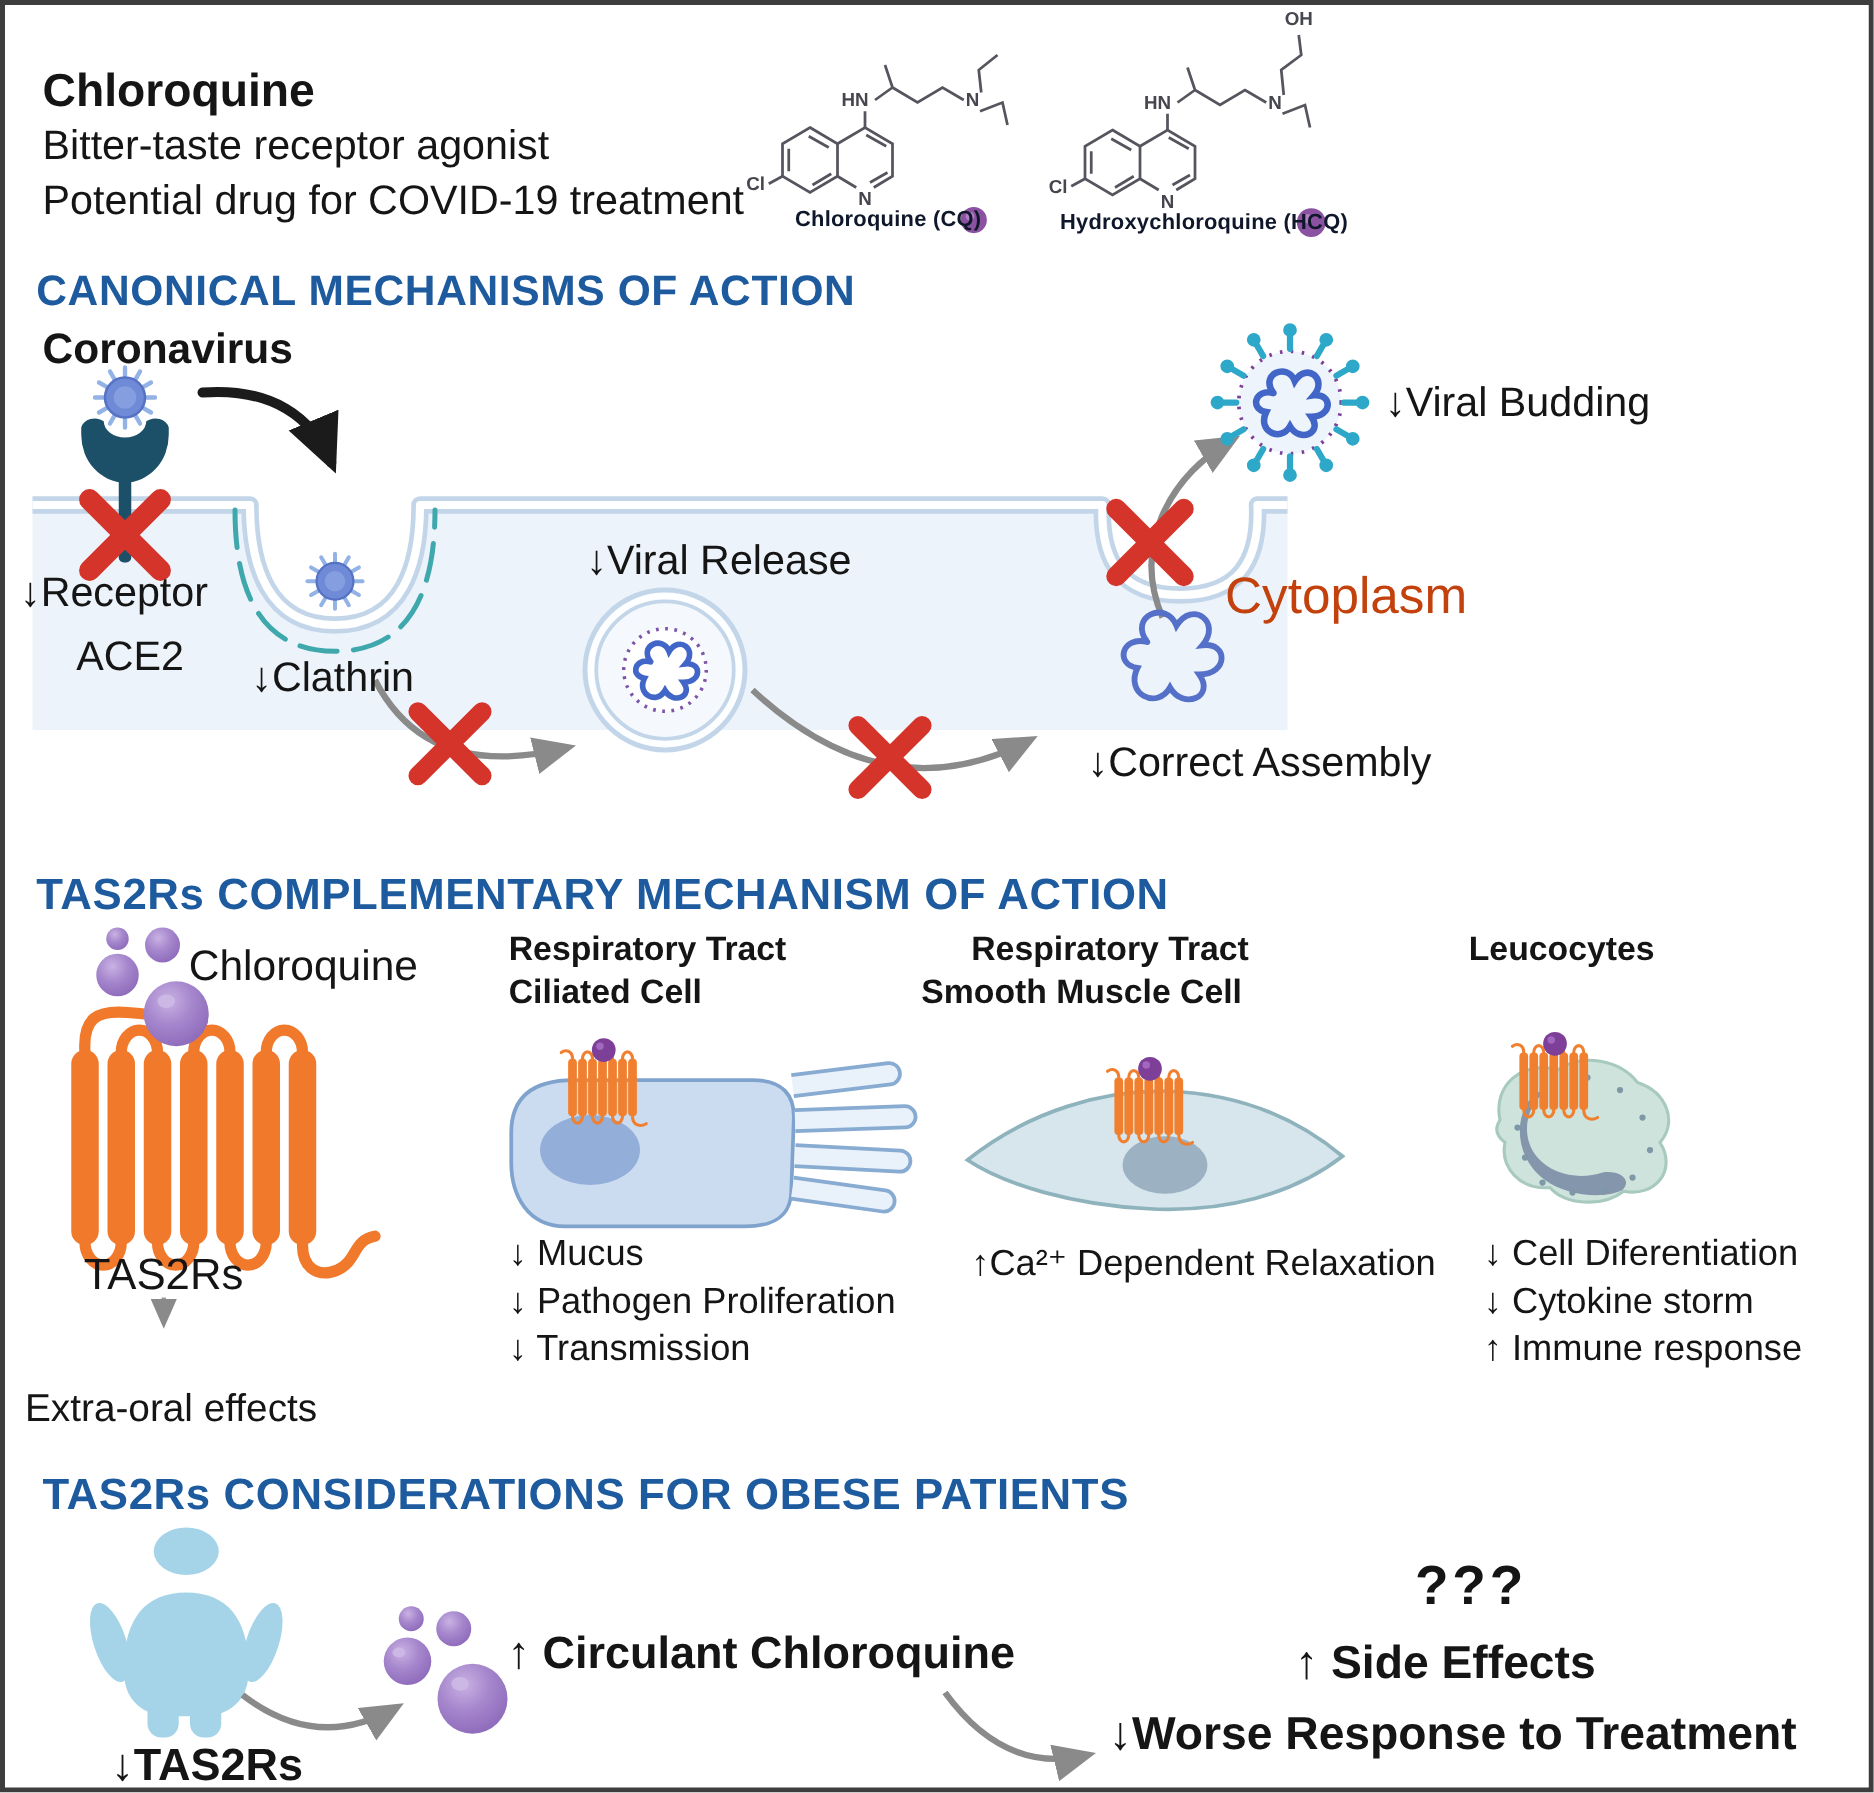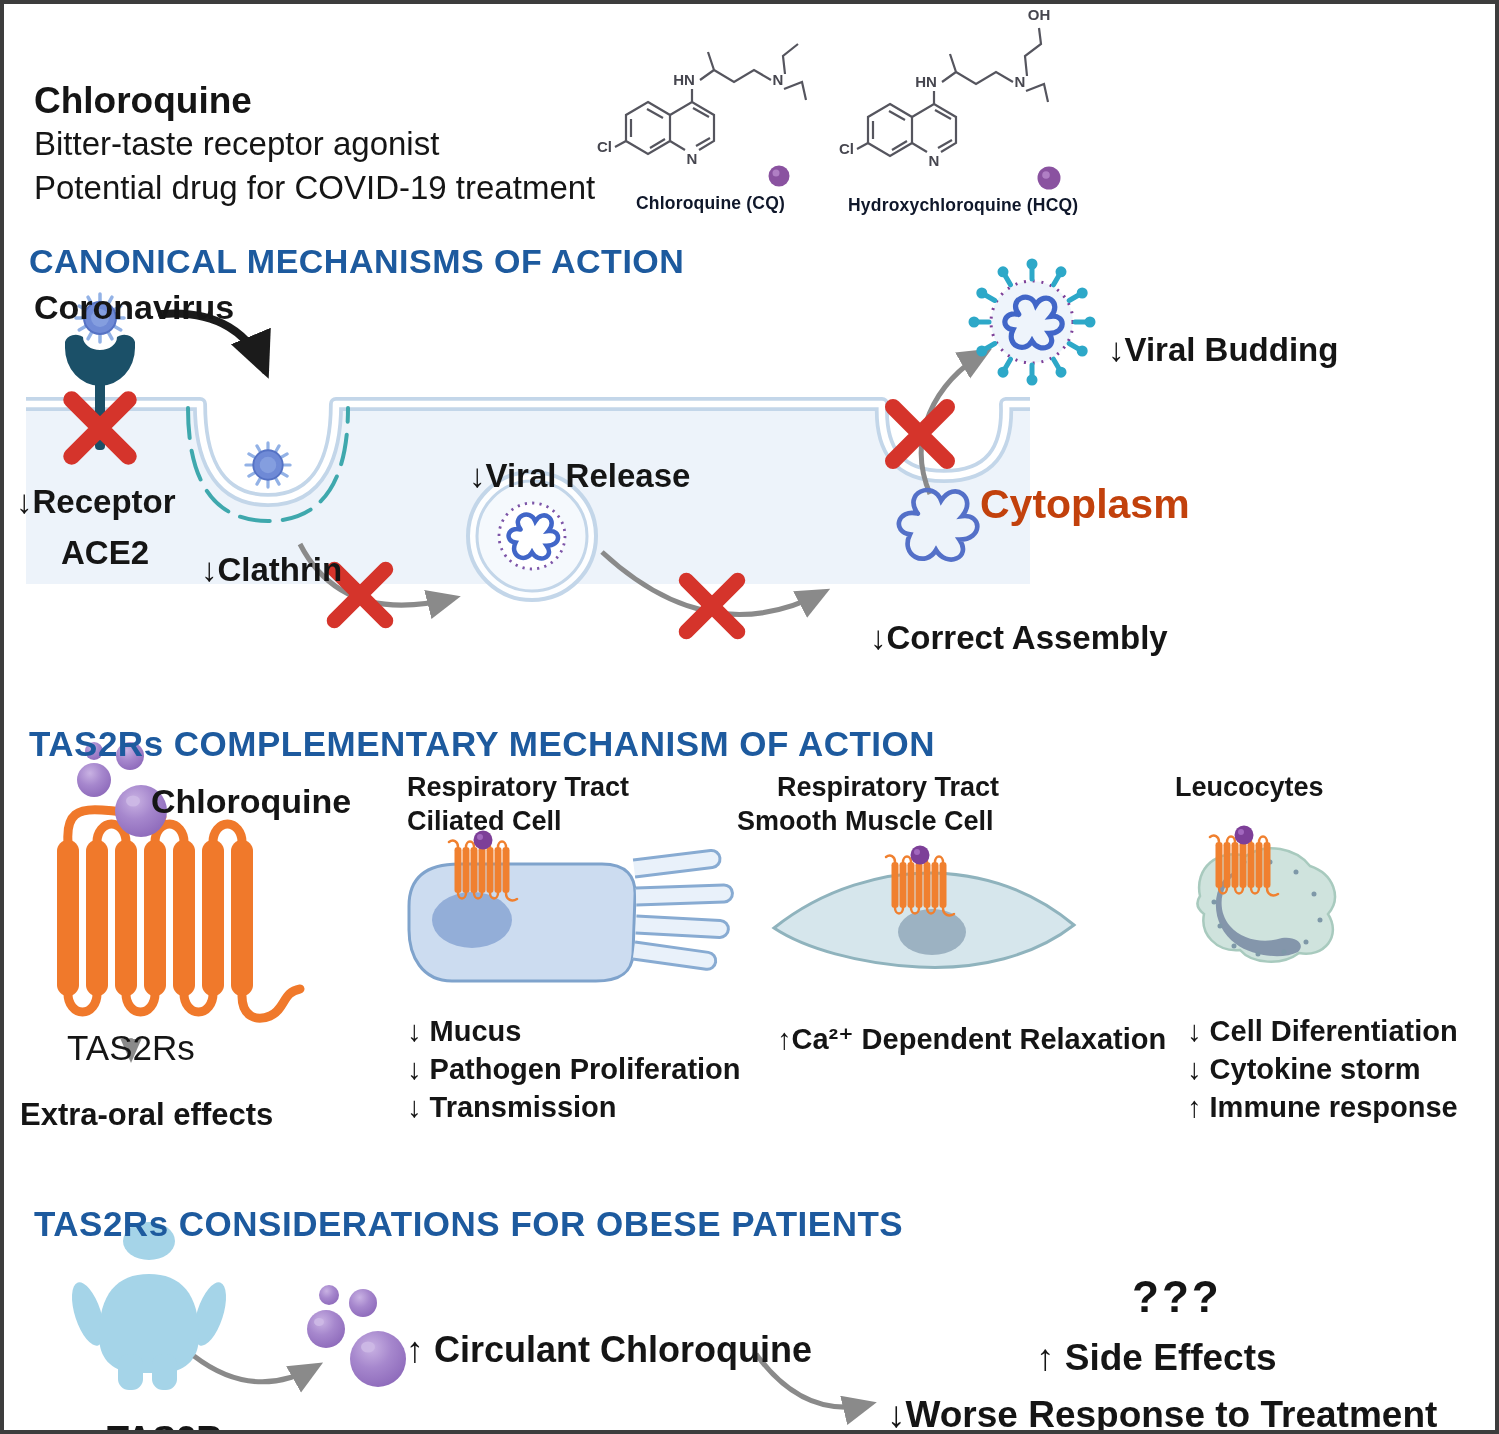--- a/index.html
+++ b/index.html
@@ -1,21 +1,21 @@
 <!DOCTYPE html>
 <html><head>
 <meta charset="utf-8">
 <style>
   html,body{margin:0;padding:0;background:#fff;}
   .canvas{position:relative;width:1499px;height:1434px;background:#ffffff;
     border:4px solid #3d3d3d;box-sizing:border-box;overflow:hidden;
     font-family:"Liberation Sans","DejaVu Sans",sans-serif;}
   .art{position:absolute;left:0;top:0;}
-  .t{position:absolute;white-space:nowrap;color:#151515;line-height:1.12;margin-top:28px;}
-  .w5{font-weight:700}.w7{font-weight:700}
+  .t{position:absolute;white-space:nowrap;color:#151515;line-height:1.12;}
+  .w5{font-weight:400}.w7{font-weight:700}
   .blue{color:#1d5a9e;letter-spacing:.5px}
   .purple{color:#0f172a;letter-spacing:.2px}
   .cyto{color:#c2410c}
   .list div{line-height:38px}
 </style>
 </head>
 <body>
 
 <div class="canvas">
 
@@ -212,21 +212,21 @@
 <div class="t w5" style="left:57px;top:503px;font-size:33px">ACE2</div>
 <div class="t w5" style="left:197px;top:520px;font-size:33px">↓Clathrin</div>
 <div class="t w5" style="left:465px;top:426px;font-size:33px">↓Viral Release</div>
 <div class="t w5" style="left:1104px;top:300px;font-size:33px">↓Viral Budding</div>
 <div class="t w5 cyto" style="left:976px;top:450px;font-size:41px">Cytoplasm</div>
 <div class="t w5" style="left:866px;top:588px;font-size:33px">↓Correct Assembly</div>
 
 <div class="t w7 blue" style="left:25px;top:692px;font-size:35px">TAS2Rs COMPLEMENTARY MECHANISM OF ACTION</div>
 <div class="t w5" style="left:147px;top:750px;font-size:34px">Chloroquine</div>
 <div class="t" style="left:63px;top:996px;font-size:35px;font-weight:400">TAS2Rs</div>
-<div class="t w5" style="left:16px;top:1066px;font-size:31px">Extra-oral effects</div>
+<div class="t w5" style="left:16px;top:1106px;font-size:31px">Extra-oral effects</div>
 
 <div class="t w7" style="left:403px;top:740px;font-size:27px">Respiratory Tract</div>
 <div class="t w7" style="left:403px;top:774px;font-size:27px">Ciliated Cell</div>
 <div class="t w7" style="left:773px;top:740px;font-size:27px">Respiratory Tract</div>
 <div class="t w7" style="left:733px;top:774px;font-size:27px">Smooth Muscle Cell</div>
 <div class="t w7" style="left:1171px;top:740px;font-size:27px">Leucocytes</div>
 
 <div class="t w5 list" style="left:403px;top:980px;font-size:29px">
   <div>↓ Mucus</div>
   <div>↓ Pathogen Proliferation</div>

